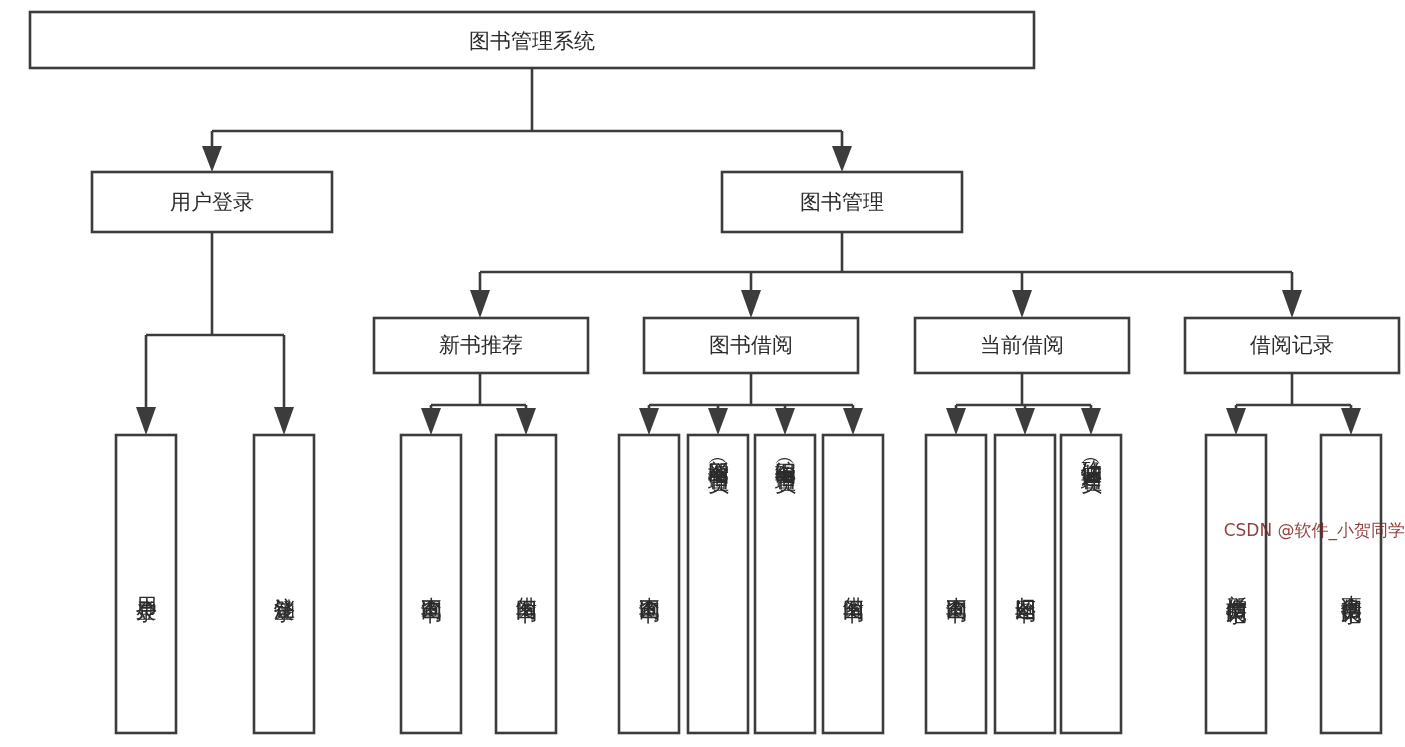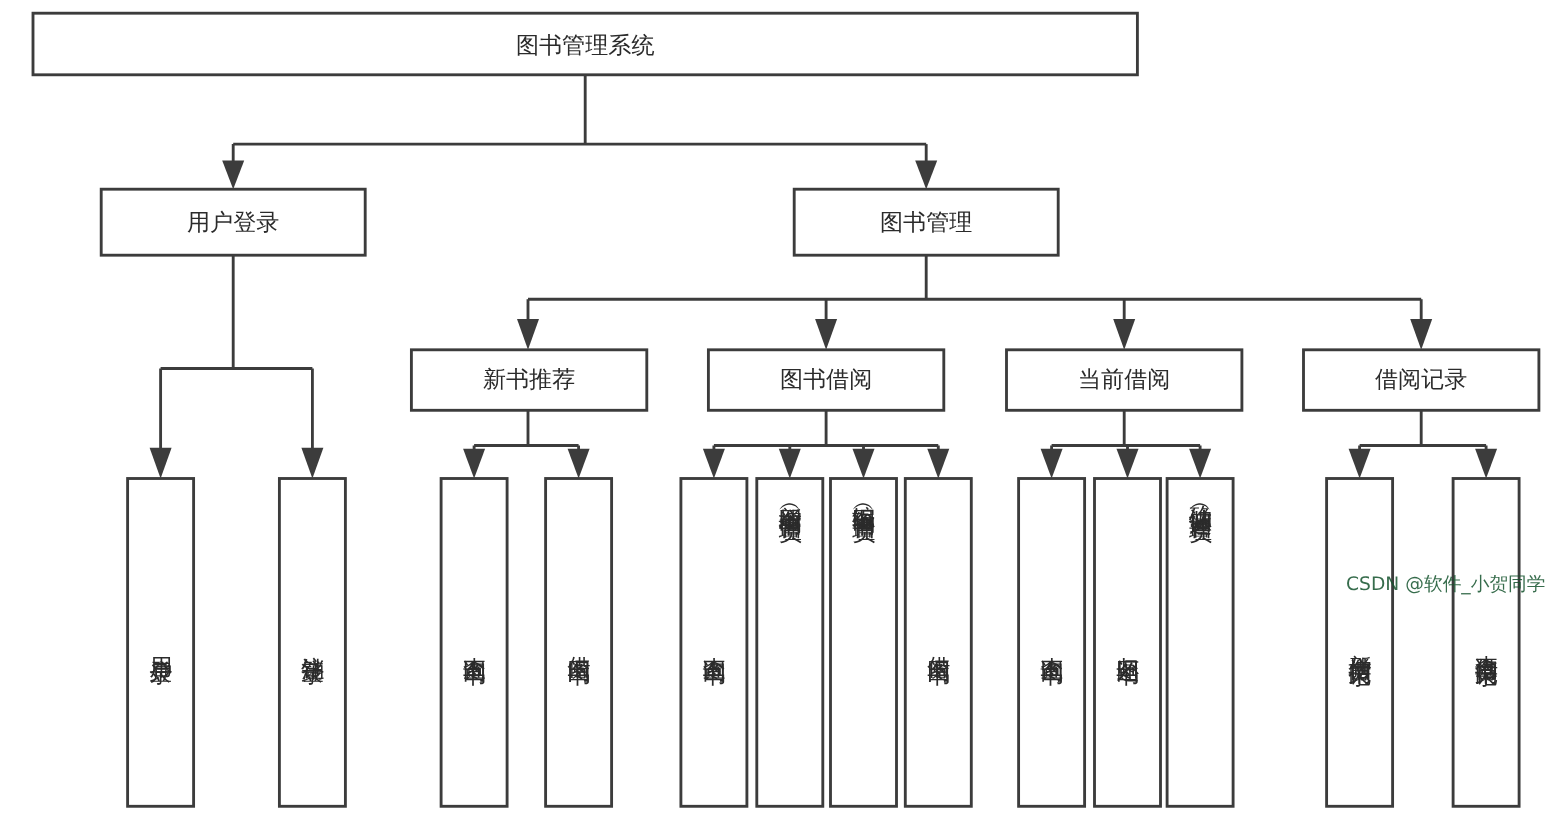--- a/index.html
+++ b/index.html
@@ -64,21 +64,21 @@
     color: #2b2b2b;
     white-space: nowrap;
     text-align: center;
   }
   #watermark {
     position: absolute;
     right: 12px;
     bottom: 6px;
     font-family: "DejaVu Sans", "Liberation Sans", sans-serif;
     font-size: 17px;
-    color: #14532d;
+    color: #7f1d1d;
     opacity: 0.85;
     white-space: nowrap;
     pointer-events: none;
   }
 </style>
 </head>
 <body>
 
 <div id="diagram-root">
 

